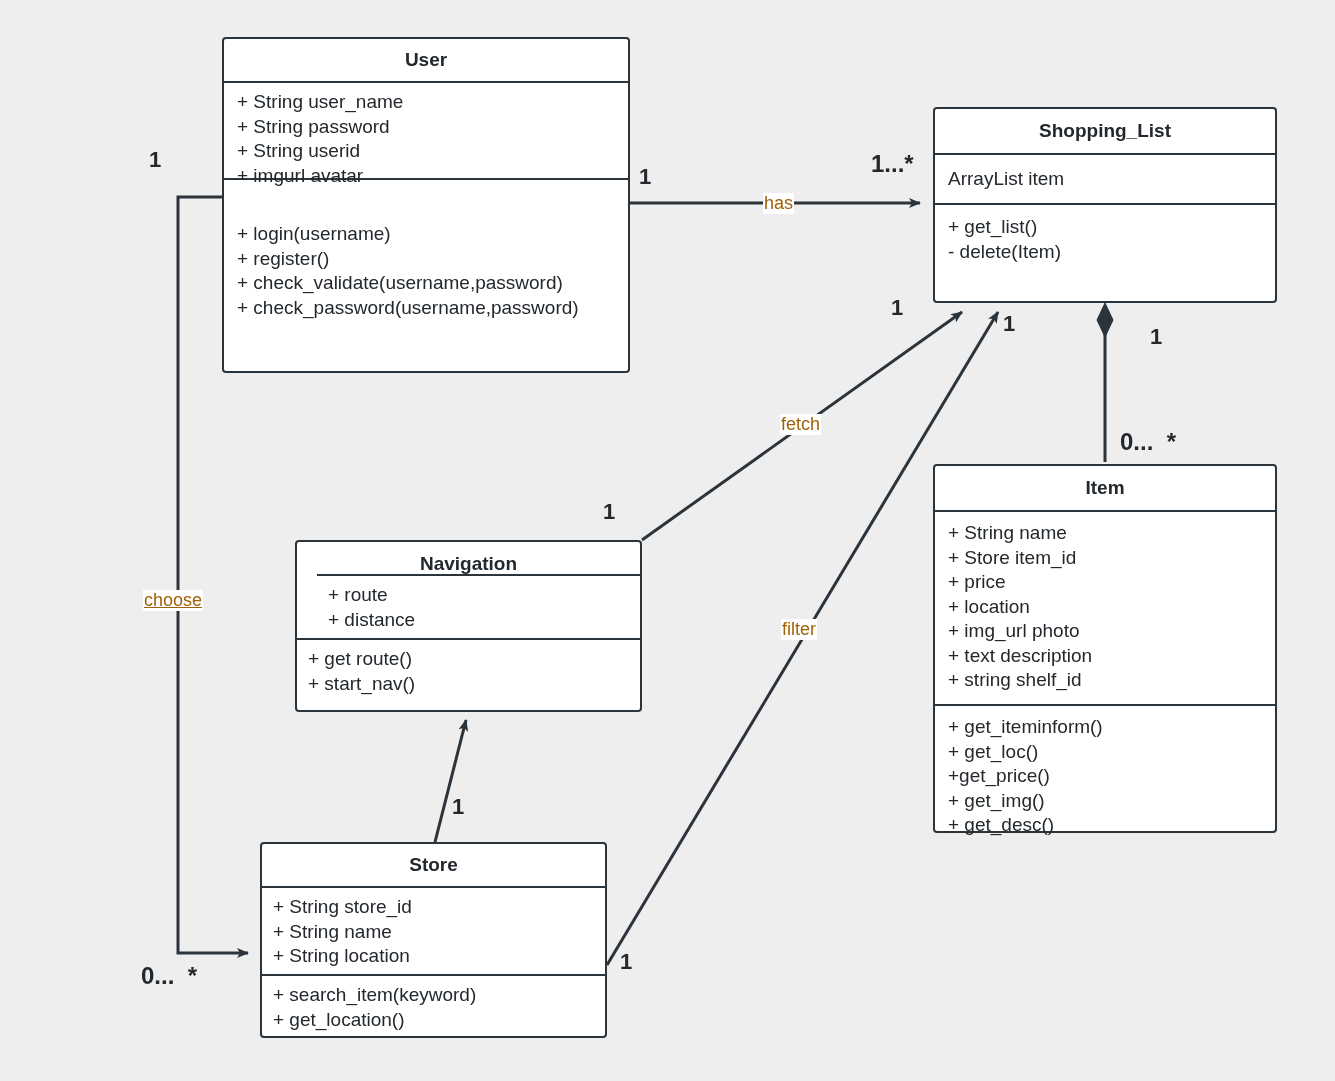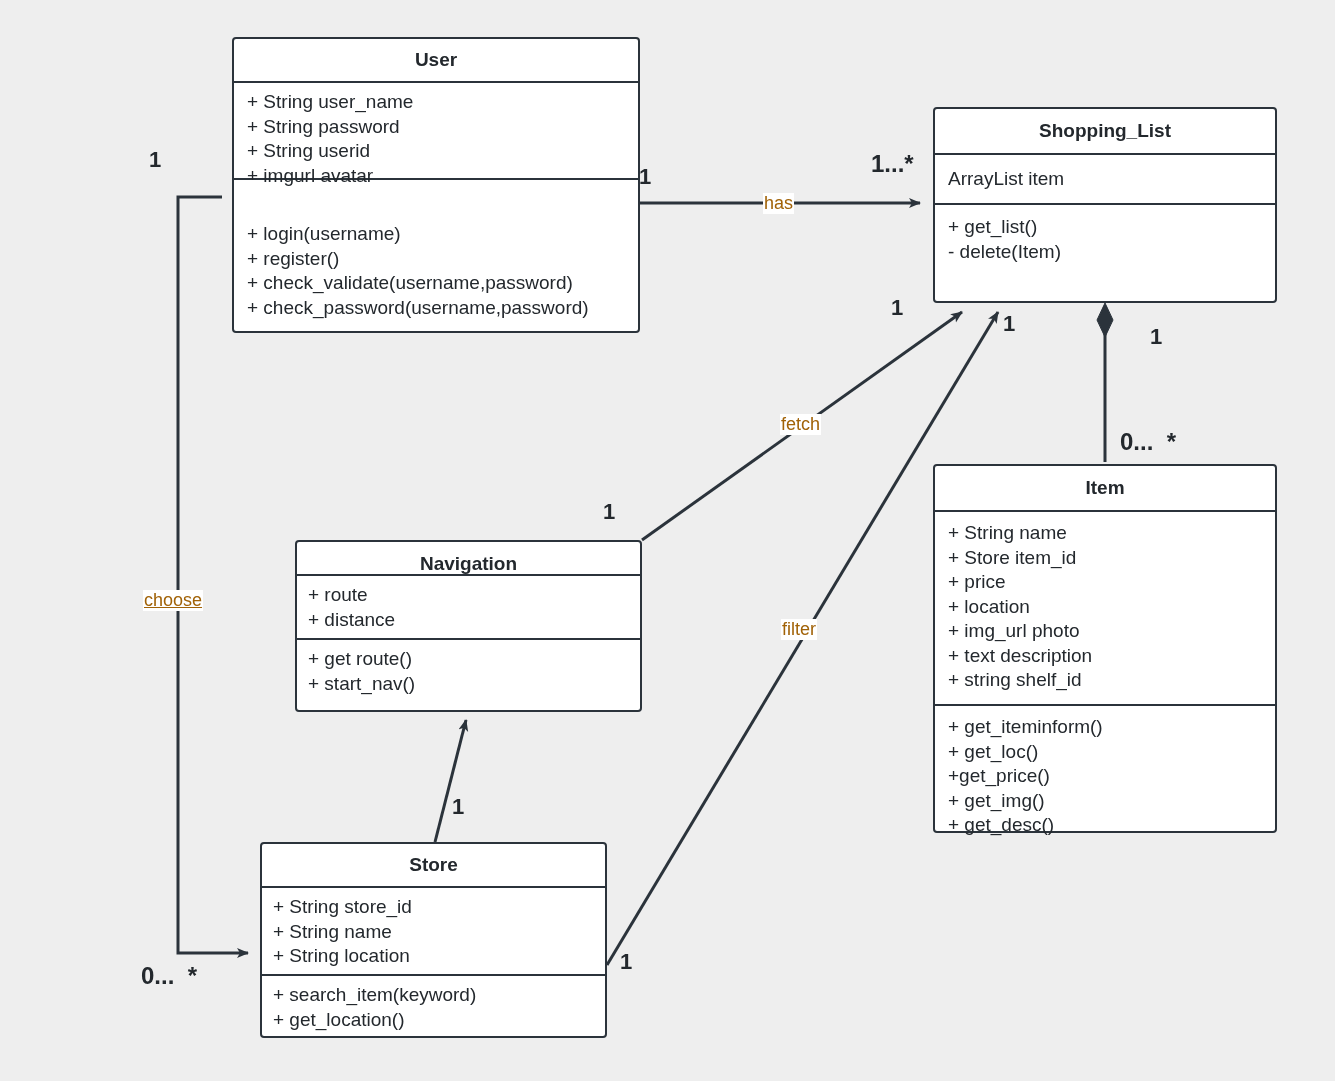--- a/index.html
+++ b/index.html
@@ -110,21 +110,21 @@
     <g>
       <line x1="435" y1="842" x2="466" y2="720" stroke="#2b333b" stroke-width="3" marker-end="url(#arrowOpen)"></line>
     </g>
 
     <g>
       <line x1="1105" y1="306" x2="1105" y2="462" stroke="#2b333b" stroke-width="3"></line>
       <polygon points="1105,303 1113,320 1105,337 1097,320" fill="#2b333b" stroke="#2b333b" stroke-width="1"></polygon>
     </g>
   </svg>
 
-  <div class="uml-class" style="left:232px; top:37px; width:408px; height:296px;">
+  <div class="uml-class" style="left:222px; top:37px; width:408px; height:336px;">
     <div class="class-name" style="height:42px; line-height:42px;">User</div>
     <div class="compartment" style="height:97px; padding-top:7px;">
       <div class="member">+ String user_name</div>
       <div class="member">+ String password</div>
       <div class="member">+ String userid</div>
       <div class="member">+ imgurl avatar</div>
     </div>
     <div class="compartment" style="height:193px; padding-top:42px;">
       <div class="member">+ login(username)</div>
       <div class="member">+ register()</div>
@@ -159,21 +159,21 @@
       <div class="member">+ get_iteminform()</div>
       <div class="member">+ get_loc()</div>
       <div class="member">+get_price()</div>
       <div class="member">+ get_img()</div>
       <div class="member">+ get_desc()</div>
     </div>
   </div>
 
   <div class="uml-class" style="left:295px; top:540px; width:347px; height:172px;">
     <div class="class-name" style="height:32px; line-height:44px;">Navigation</div>
-    <div class="compartment" style="height:64px; padding-top:7px; padding-left:11px;">
+    <div class="compartment" style="height:64px; padding-top:7px; padding-left:11px;margin-left:20px;">
       <div class="member">+ route</div>
       <div class="member">+ distance</div>
     </div>
     <div class="compartment" style="height:64px; padding-top:7px; padding-left:11px;">
       <div class="member">+ get route()</div>
       <div class="member">+ start_nav()</div>
     </div>
   </div>
 
   <div class="uml-class" style="left:260px; top:842px; width:347px; height:196px;">

